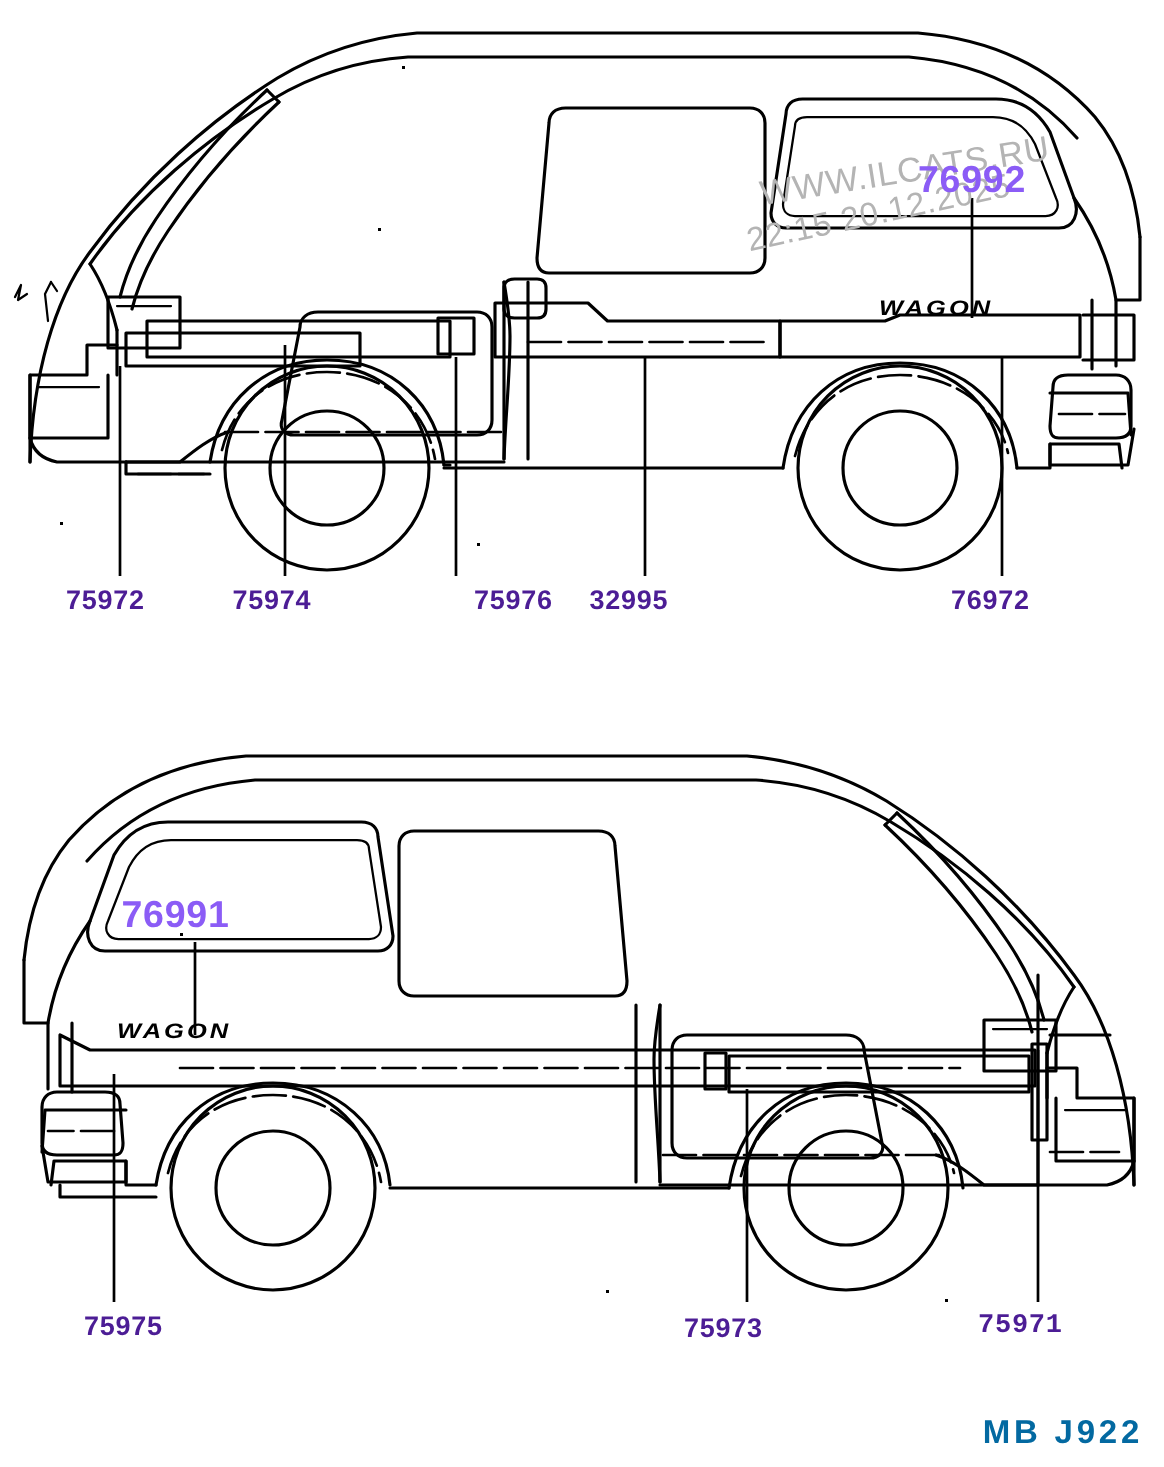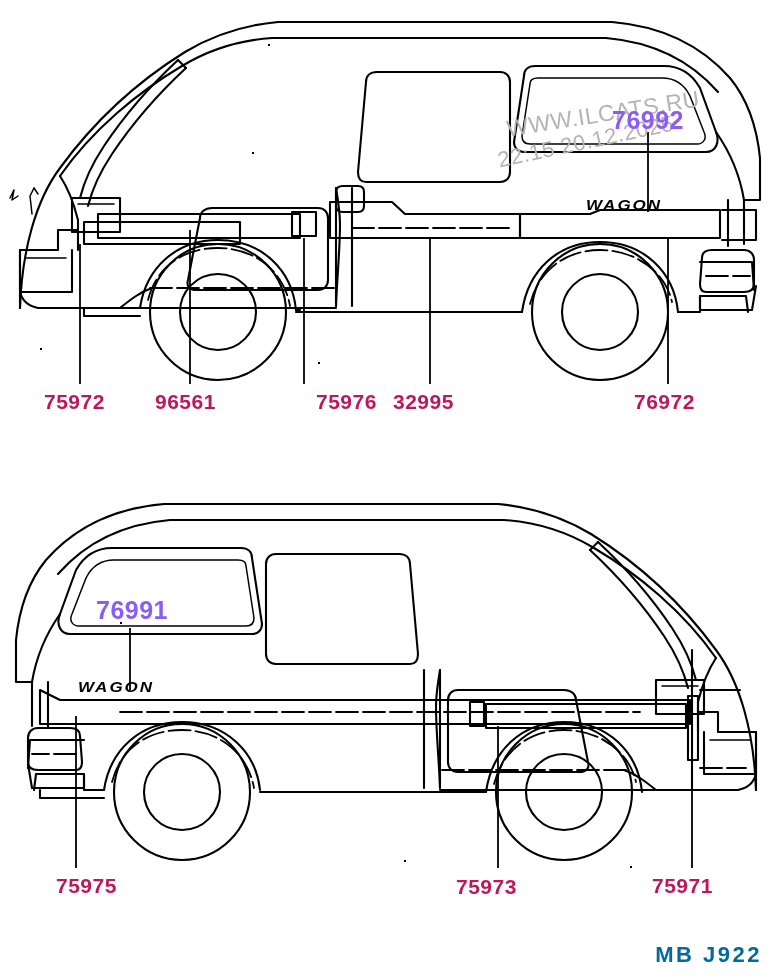--- a/index.html
+++ b/index.html
@@ -62,23 +62,23 @@
     font-size: 25px;
     font-weight: 700;
     color: #8b5cf6;
     letter-spacing: 0.5px;
     white-space: nowrap;
     line-height: 1;
   }
   .partlabel {
     position: absolute;
     font-family: "Liberation Sans", sans-serif;
-    font-size: 21px;
+    font-size: 18px;
     font-weight: 700;
-    color: #be185d;
+    color: #4c1d95;
     letter-spacing: 0.5px;
     white-space: nowrap;
     line-height: 1;
     text-align: right;
   }
   #footer-code {
     position: absolute;
     right: 14px;
     bottom: 10px;
     font-family: "Liberation Sans", sans-serif;
@@ -326,28 +326,28 @@
   <div id="watermark">
     <div class="wm-line" id="wm-url">WWW.ILCATS.RU</div>
     <div class="wm-line" id="wm-time">22:15 20.12.2025</div>
   </div>
 
   <div class="wagon-decal" style="left:586px; top:196px;">WAGON</div>
 
   <div class="callout" style="left:612px; top:108px;">76992</div>
 
   <div class="partlabel" style="left:44px; top:391px;">75972</div>
-  <div class="partlabel" style="left:155px; top:391px;">96561</div>
+  <div class="partlabel" style="left:155px; top:391px;">75974</div>
   <div class="partlabel" style="left:268px; top:391px;margin-left:48px;">75976</div>
   <div class="partlabel" style="left:393px; top:391px;">32995</div>
   <div class="partlabel" style="left:634px; top:391px;">76972</div>
 
   <div class="wagon-decal" style="left:78px; top:678px;">WAGON</div>
 
-  <div class="callout" style="left:96px; top:598px;">76991</div>
+  <div class="callout" style="left:81px; top:598px;">76991</div>
 
   <div class="partlabel" style="left:38px; top:875px;margin-left:18px;">75975</div>
   <div class="partlabel" style="left:456px; top:876px;">75973</div>
-  <div class="partlabel" style="left:652px; top:875px;">75971</div>
+  <div class="partlabel" style="left:652px; top:875px;font-family:Liberation Mono, monospace;">75971</div>
 
   <div id="footer-code">MB  J922</div>
 
 </div>
 
 </body></html>

